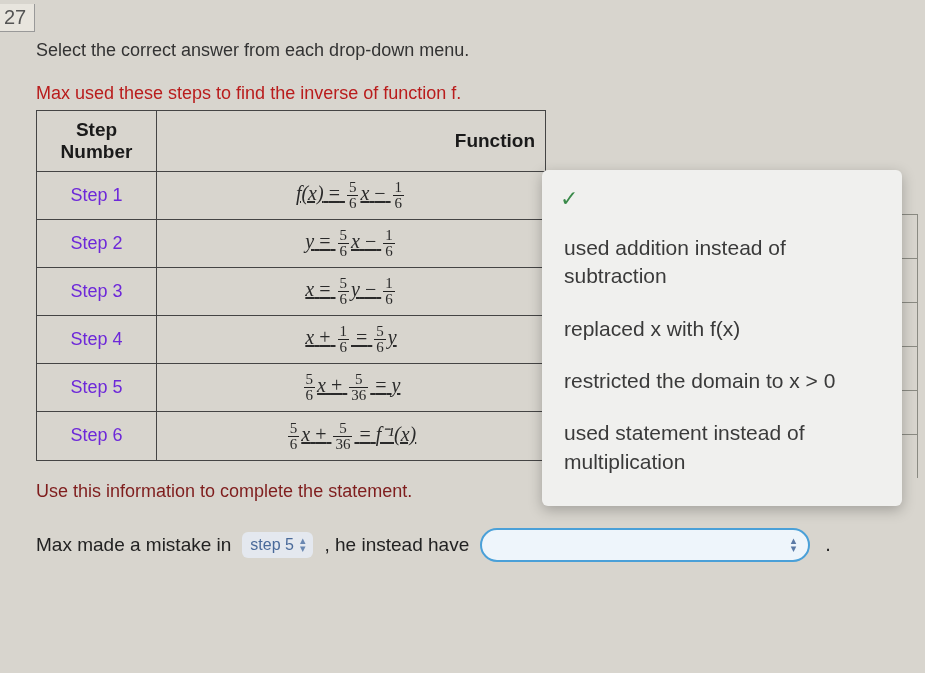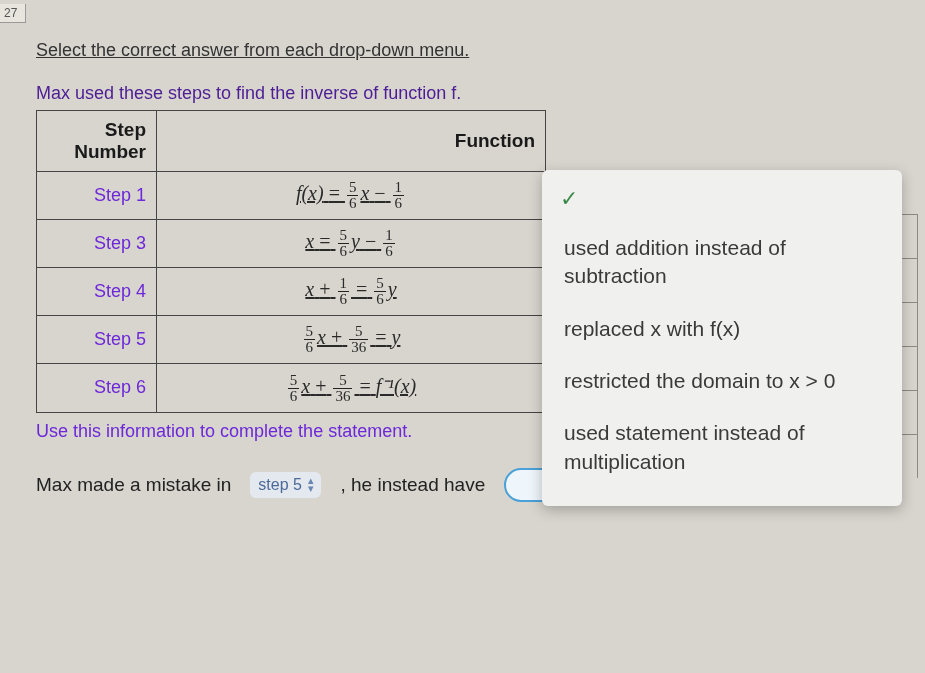--- a/index.html
+++ b/index.html
@@ -11,54 +11,53 @@
       overflow: hidden;
       position: relative;
       color: #2a2a2a;
     }
     .qnum {
       position: absolute;
       top: 4px;
       left: 0;
       background: #e8e5de;
       padding: 2px 8px 2px 4px;
-      font-size: 12px;
+      font-size: 20px;
       color: #555;
       border: 1px solid #999;
       border-top: none;
       border-left: none;
     }
     .content {
       padding: 40px 28px 0 36px;
     }
     .instr {
       font-size: 18px;
       color: #333;
       margin-bottom: 22px;
-      text-decoration: underline;
     }
     .prompt {
       font-size: 18px;
-      color: #4c1d95;
+      color: #b91c1c;
       margin-bottom: 6px;
     }
     .table-wrap {
       position: relative;
       width: 510px;
     }
     table.steps {
       border-collapse: collapse;
       width: 100%;
       font-size: 18px;
       background: #d8d5ce;
     }
     table.steps th, table.steps td {
       border: 1.5px solid #444;
       padding: 8px 10px;
-      text-align: right;
+      text-align: center;
     }
     table.steps th {
       font-weight: bold;
       font-size: 19px;
       color: #1a1a1a;
     }
     table.steps th:nth-child(2) {
       text-align: right;
     }
     table.steps td:first-child {
@@ -77,28 +76,28 @@
       display: inline-block;
       vertical-align: middle;
       text-align: center;
       font-style: normal;
       font-size: 15px;
       line-height: 1;
       margin: 0 2px;
     }
     .frac .n { display:block; border-bottom:1.5px solid #222; padding:0 2px;}
     .frac .d { display:block; padding:0 2px;}
-    .closing { font-size: 18px; margin-top: 8px; color: #6d28d9;}
+    .closing { font-size: 18px; margin-top: 20px; color: #7f1d1d;}
     .statement-row {
       margin-top: 26px;
       font-size: 19px;
       color: #222;
       display: flex;
       align-items: center;
-      gap: 19px;
+      gap: 11px;
     }
     .dd1 {
       display: inline-flex;
       align-items: center;
       background: #e4e8ef;
       border-radius: 6px;
       padding: 4px 8px;
       font-size: 16px;
       color: #4a6a9a;
       gap: 6px;
@@ -184,20 +183,29 @@
     <table class="steps">
       <tbody>
           <tr>
         <th>Step Number</th>
         <th>Function</th>
       </tr>
       <tr>
         <td>Step 1</td>
         <td>
           <span class="math"><span>f(x)</span> <span class="nonitalic">=</span>
+          <span class="frac"><span class="n">5</span><span class="d">6</span></span><span>x</span>
+          <span class="nonitalic">−</span>
+          <span class="frac"><span class="n">1</span><span class="d">6</span></span></span>
+        </td>
+      </tr>
+      <tr>
+        <td>Step 2</td>
+        <td>
+          <span class="math"><span>y</span> <span class="nonitalic">=</span>
           <span class="frac"><span class="n">5</span><span class="d">6</span></span><span>x</span>
           <span class="nonitalic">−</span>
           <span class="frac"><span class="n">1</span><span class="d">6</span></span></span>
         </td>
       </tr>
       <tr>
         <td>Step 3</td>
         <td>
           <span class="math"><span>x</span> <span class="nonitalic">=</span>
           <span class="frac"><span class="n">5</span><span class="d">6</span></span><span>y</span>

